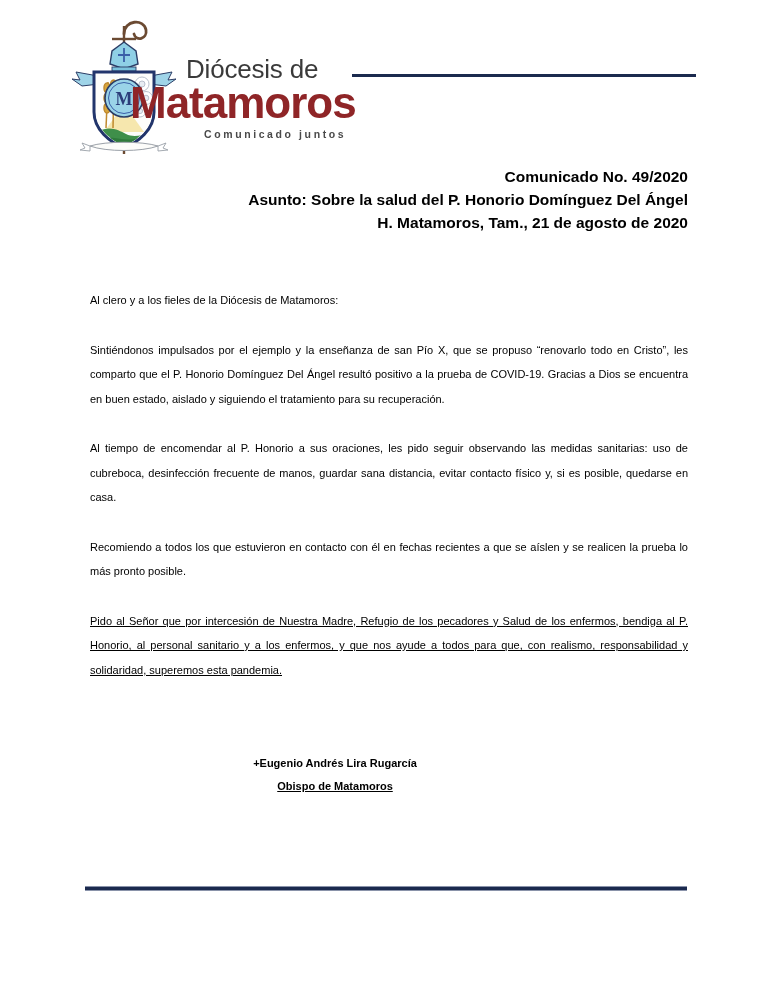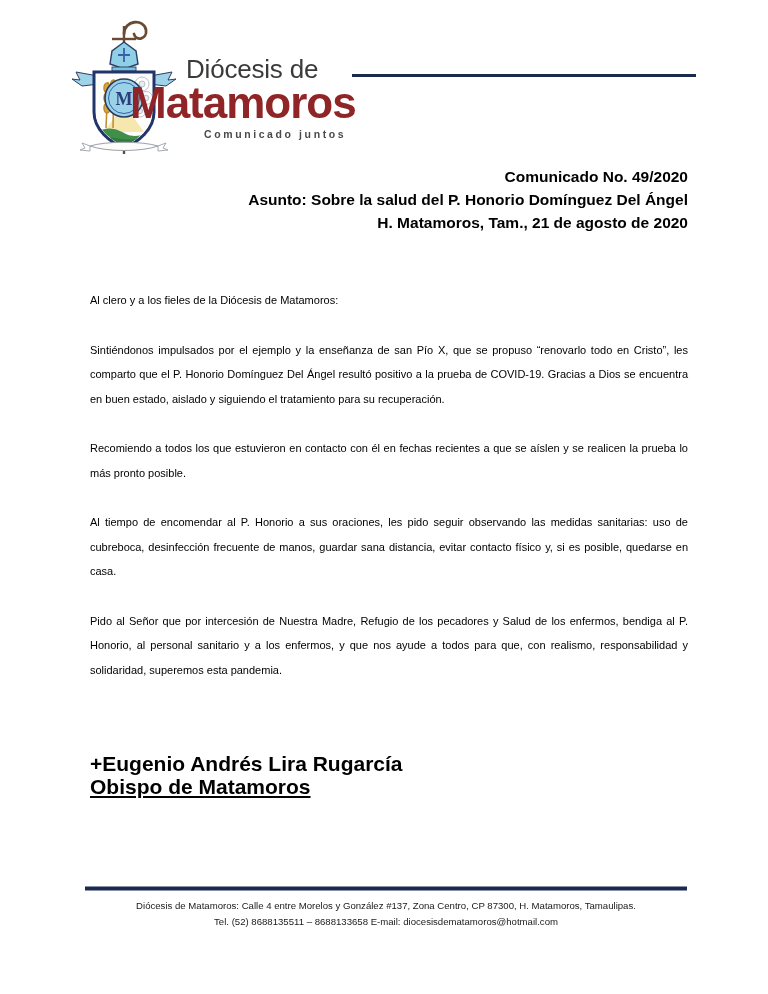--- a/index.html
+++ b/index.html
@@ -113,30 +113,30 @@
   }
   .salutation {
     text-align: left;
     margin: 0 0 25px 0;
   }
   .para {
     text-align: justify;
     text-justify: inter-word;
     margin: 0 0 25px 0;
   }
-  .para:last-child { margin-bottom: 4px; }
+  .para:last-child { margin-bottom: 4px; text-decoration: underline; }
 
   
   .signature {
     position: absolute;
     left: 90px;
     top: 752px;
     width: 598px;
-    text-align: left;
-    font-size: 21px;
+    text-align: center;
+    font-size: 11px;
     line-height: 23px;
     font-weight: 700;
   }
   .sig-name { padding-right: 108px; }
   .sig-title { padding-right: 108px; text-decoration: underline; }
 
   
   .footer-rule {
     position: absolute;
     left: 85px;
@@ -241,29 +241,25 @@
 
   <div class="doc-heading">
     <div>Comunicado No. 49/2020</div>
     <div>Asunto: Sobre la salud del P. Honorio Domínguez Del Ángel</div>
     <div>H. Matamoros, Tam., 21 de agosto de 2020</div>
   </div>
 
   <div class="body-copy">
     <p class="salutation">Al clero y a los fieles de la Diócesis de Matamoros:</p>
     <p class="para">Sintiéndonos impulsados por el ejemplo y la enseñanza de san Pío X, que se propuso “renovarlo todo en Cristo”, les comparto que el P. Honorio Domínguez Del Ángel resultó positivo a la prueba de COVID-19.  Gracias a Dios se encuentra en buen estado, aislado y siguiendo el tratamiento para su recuperación.</p>
+    <p class="para">Al tiempo de encomendar al P. Honorio a sus oraciones, les pido seguir observando   las medidas sanitarias: uso de cubreboca, desinfección frecuente de manos, guardar sana distancia, evitar contacto físico y, si es posible, quedarse en casa.</p>
     <p class="para">Recomiendo a todos los que estuvieron en contacto con él en fechas recientes a que se aíslen y se realicen la prueba lo más pronto posible.</p>
-    <p class="para">Al tiempo de encomendar al P. Honorio a sus oraciones, les pido seguir observando   las medidas sanitarias: uso de cubreboca, desinfección frecuente de manos, guardar sana distancia, evitar contacto físico y, si es posible, quedarse en casa.</p>
     <p class="para">Pido al Señor que por intercesión de Nuestra Madre, Refugio de los pecadores y Salud de los enfermos, bendiga al P. Honorio, al personal sanitario y a los enfermos, y que nos ayude a todos para que, con realismo, responsabilidad y solidaridad, superemos esta pandemia.</p>
   </div>
 
   <div class="signature">
     <div class="sig-name">+Eugenio Andrés Lira Rugarcía</div>
     <div class="sig-title">Obispo de Matamoros</div>
   </div>
 
   <div class="footer-rule"></div>
-  <div class="footer-text">
-    <div>Diócesis de Matamoros: Calle 4 entre Morelos y González #137, Zona Centro, CP 87300, H. Matamoros, Tamaulipas.</div>
-    <div>Tel. (52) 8688135511 – 8688133658  E-mail: diocesisdematamoros@hotmail.com</div>
-  </div>
 
 </div>
 
 </body></html>

